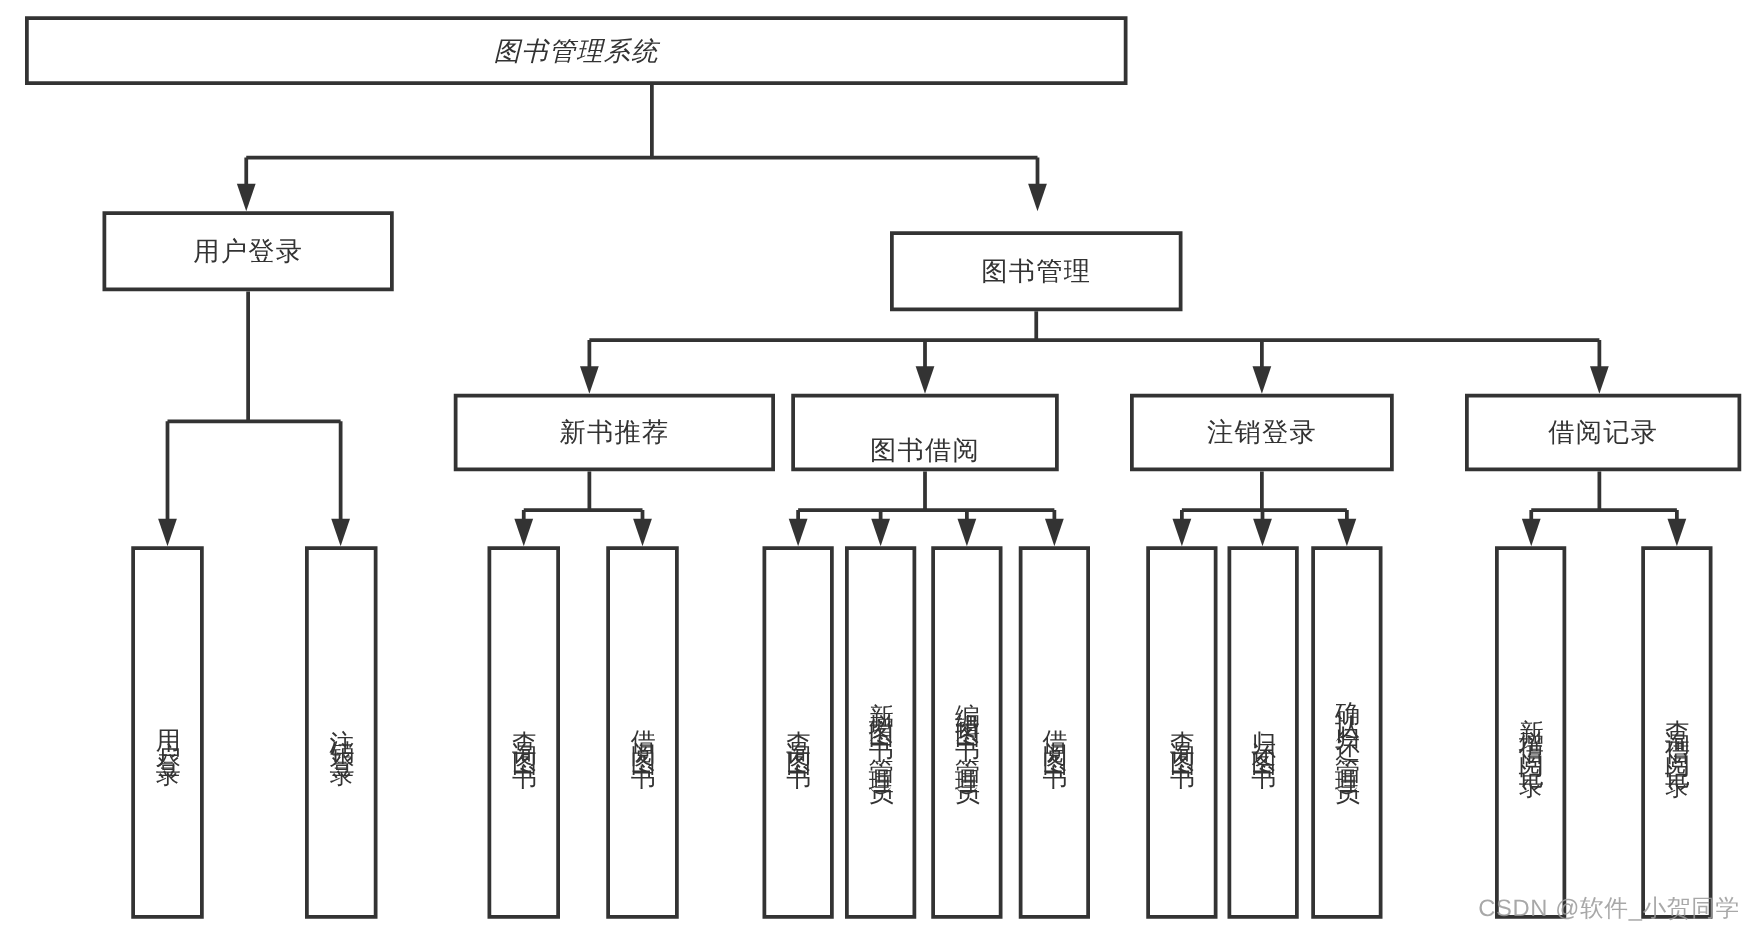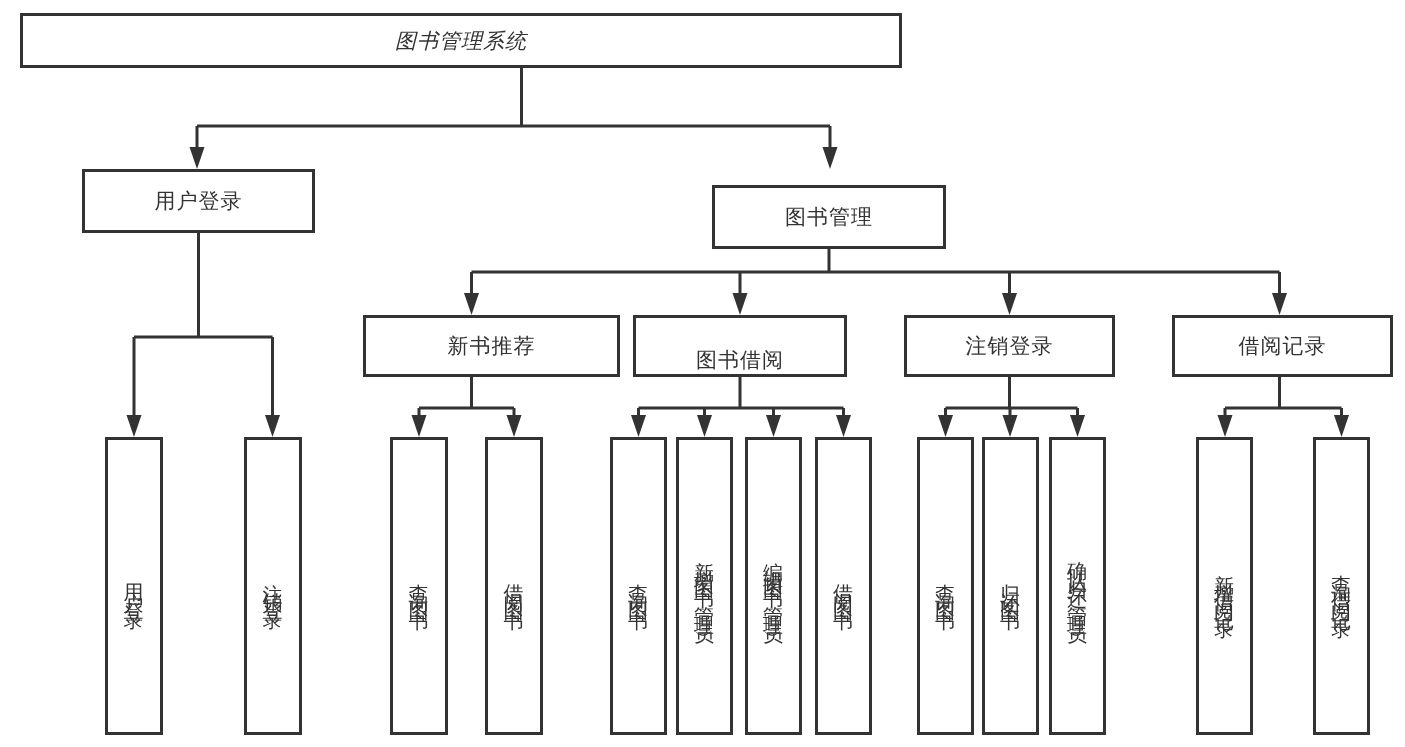--- a/index.html
+++ b/index.html
@@ -177,14 +177,15 @@
     <span class="vlabel">确认归还（管理员）</span>
   </div>
 
   <div class="node" style="left:1196px;top:437px;width:57px;height:298px;">
     <span class="vlabel">新增借阅记录</span>
   </div>
   <div class="node" style="left:1313px;top:437px;width:57px;height:298px;">
     <span class="vlabel">查询借阅记录</span>
   </div>
 
+  <div class="watermark">CSDN @软件_小贺同学</div>
 
 </div>
 
 </body></html>

